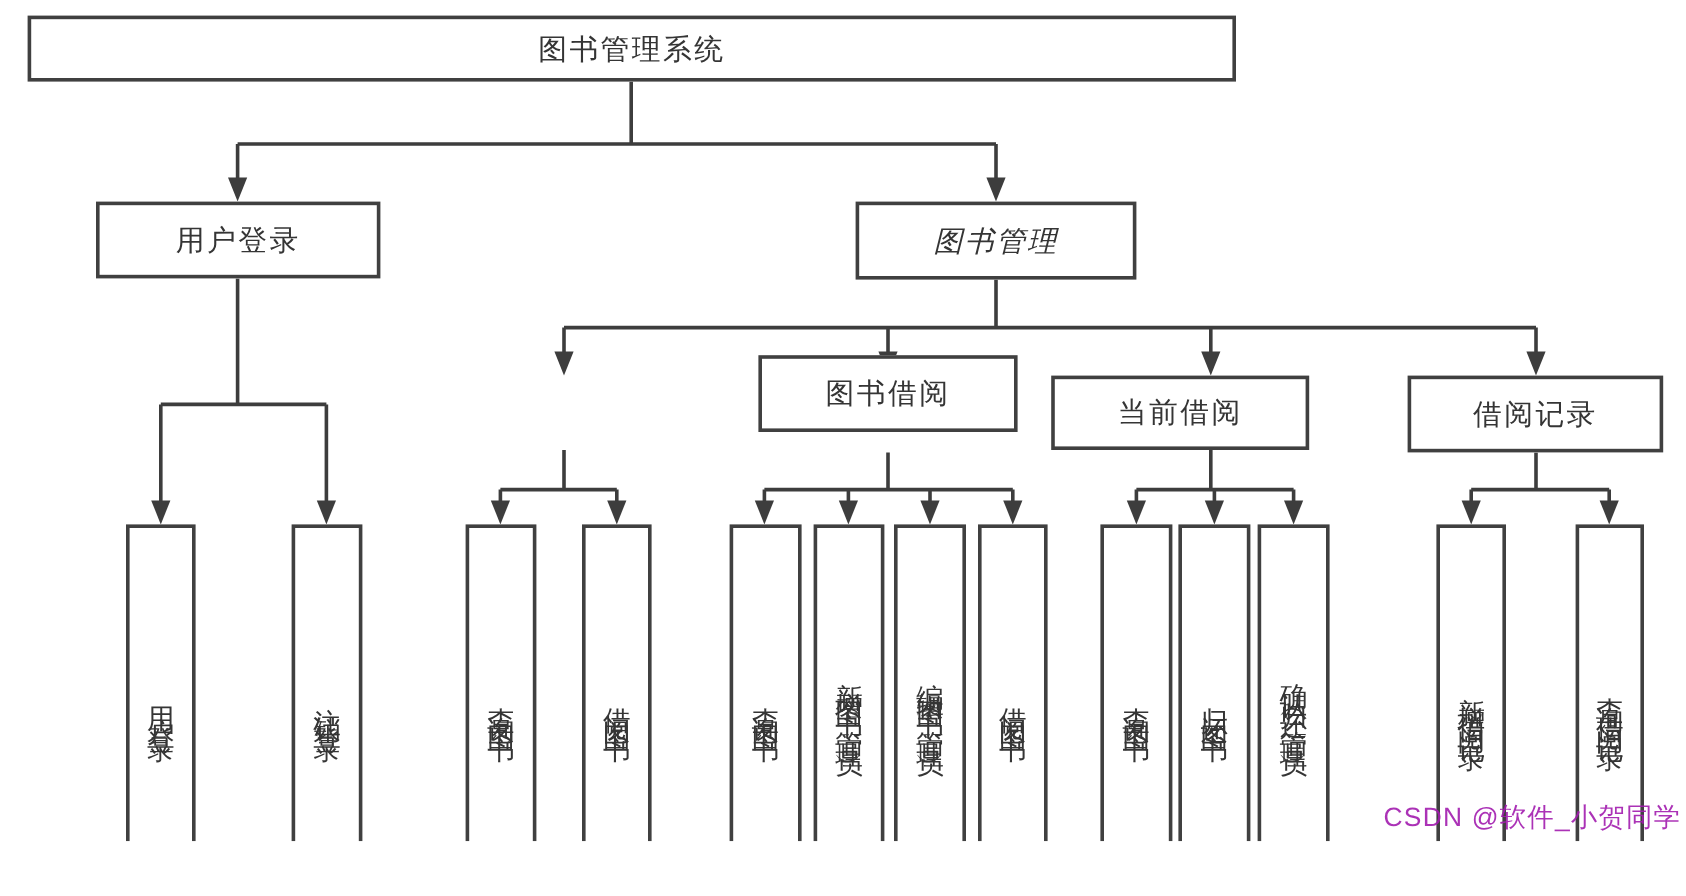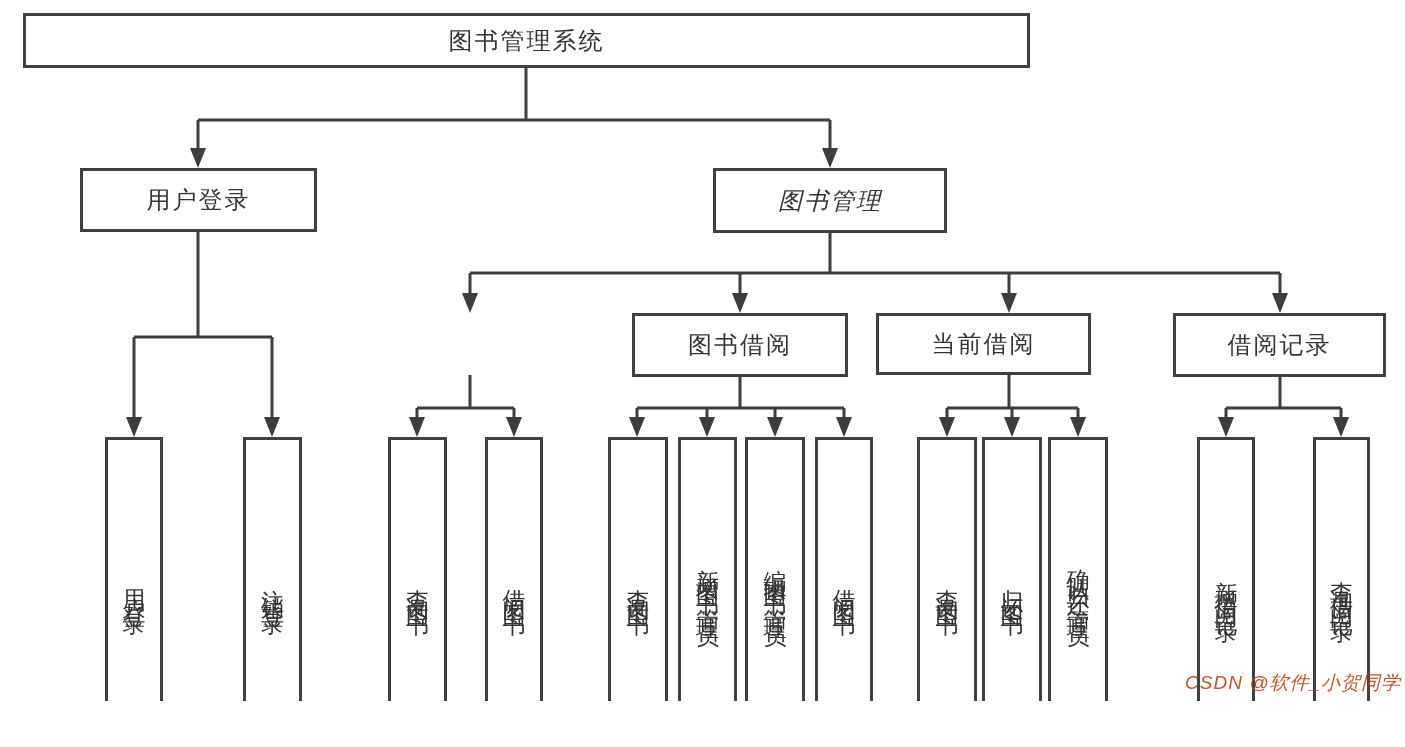--- a/index.html
+++ b/index.html
@@ -42,26 +42,25 @@
     text-orientation: mixed;
     font-size: 23px;
     letter-spacing: 8px;
     line-height: 1;
   }
 
   .watermark {
     position: absolute;
     right: 4px;
     bottom: 5px;
-    font-size: 19px;
-    color: #c2410c;
+    font-size: 22px;
+    color: #a21caf;
     letter-spacing: 1px;
     z-index: 3;
     opacity: 0.9;
-    font-style: italic;
   }
 </style>
 </head>
 <body>
 
 <div class="canvas">
 
   <svg class="connectors" viewBox="0 0 1405 747" xmlns="http://www.w3.org/2000/svg">
     <g stroke="#3d3d3d" stroke-width="3" fill="none">
 
@@ -107,21 +106,21 @@
       <polygon points="1218,417 1234,417 1226,437"></polygon>
       <polygon points="1333,417 1349,417 1341,437"></polygon>
     </g>
   </svg>
 
   <div class="node h-node" style="left:23px; top:13px; width:1007px; height:55px;">图书管理系统</div>
 
   <div class="node h-node" style="left:80px; top:168px; width:237px; height:64px;">用户登录</div>
   <div class="node h-node" style="left:713px; top:168px; width:234px; height:65px;font-style:italic;">图书管理</div>
 
-  <div class="node h-node" style="left:632px; top:313px; width:216px; height:64px;">图书借阅</div>
+  <div class="node h-node" style="left:632px; top:296px; width:216px; height:64px;">图书借阅</div>
   <div class="node h-node" style="left:876px; top:313px; width:215px; height:62px;">当前借阅</div>
   <div class="node h-node" style="left:1173px; top:313px; width:213px; height:64px;">借阅记录</div>
 
   <div class="node leaf" style="left:105px; top:437px; width:58px; height:300px;">用户登录</div>
   <div class="node leaf" style="left:243px; top:437px; width:59px; height:300px;">注销登录</div>
 
   <div class="node leaf" style="left:388px; top:437px; width:59px; height:300px;">查询图书</div>
   <div class="node leaf" style="left:485px; top:437px; width:58px; height:300px;">借阅图书</div>
 
   <div class="node leaf" style="left:608px; top:437px; width:60px; height:300px;">查询图书</div>

